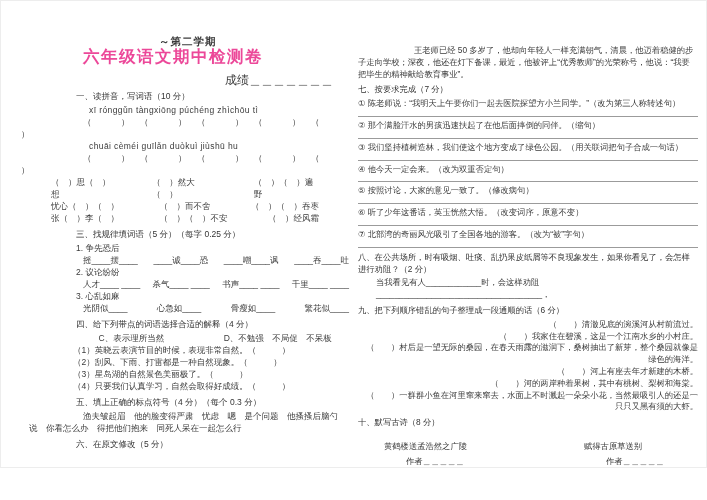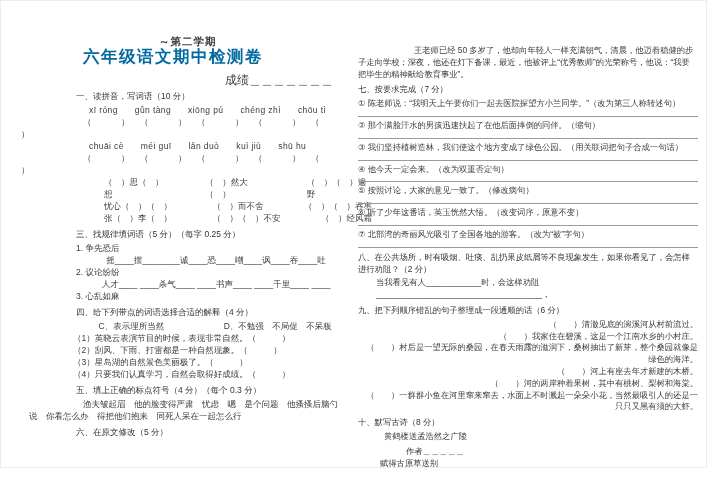--- a/index.html
+++ b/index.html
@@ -5,44 +5,44 @@
   html,body{margin:0;padding:0;background:#ffffff;}
   .sheet{
     position:relative;width:707px;height:468px;background:#fff;
     font-family:"Liberation Sans","DejaVu Sans",sans-serif;
     color:#3b3b3b;overflow:hidden;border:1px solid #ededed;box-sizing:border-box;
   }
   .col-left{position:absolute;left:20px;top:34px;width:333px;font-size:8.5px;line-height:12px;}
   .col-right{position:absolute;left:357px;top:44px;width:340px;font-size:8.3px;line-height:11.8px;}
 
   .semester{margin-left:138px;font-size:10.5px;font-weight:bold;letter-spacing:1px;}
-  .exam-title{margin-left:62px;margin-top:3px;font-size:16.5px;font-weight:bold;letter-spacing:1.5px;color:#0369a1;}
+  .exam-title{margin-left:62px;margin-top:3px;font-size:16.5px;font-weight:bold;letter-spacing:1.5px;color:#ec4899;}
   .score{margin-left:204px;margin-top:12px;font-size:12px;}
 
   .sec-h{font-weight:normal;margin:4px 0 2px 55px;color:#333;}
   .sec-h.flush{margin-left:0;}
 
-  .pinyin-row{display:flex;gap:17px;margin-left:68px;letter-spacing:.4px;white-space:nowrap;}
+  .pinyin-row{display:flex;margin-left:68px;letter-spacing:.4px;white-space:nowrap;}
   .bracket-row{margin-left:62px;letter-spacing:1px;white-space:nowrap;}
   .wrap-paren{margin-left:0;}
 
-  .idiom-row{display:flex;justify-content:space-between;margin-left:83px;width:268px;gap:36px;}
+  .idiom-row{display:flex;justify-content:space-between;margin-left:30px;width:268px;gap:36px;}
   .rule-label{margin-left:55px;}
-  .rule-row{display:flex;justify-content:center;margin-left:62px;width:266px;}
+  .rule-row{display:flex;justify-content:space-between;margin-left:62px;width:266px;}
 
   .def-line,.sent-line{margin-left:52px;}
   .punct-1{margin-left:62px;}
   .punct-2{margin-left:8px;}
 
   .passage{text-indent:56px;margin:0 0 3px 0;}
   .q7-item{margin:0;}
   .ansline{border-bottom:1px solid #9b9b9b;height:6px;margin-bottom:3px;}
   .fill-line{margin-left:18px;margin-bottom:2px;}
   .s9-item{padding-left:30px;text-indent:-30px;margin:0;text-align:right;}
-  .poems{display:flex;margin-top:2px;flex-direction:column;}
+  .poems{display:flex;margin-top:12px;}
   .poem{width:178px;margin-left:26px;}
   .poem:last-child{margin-left:22px;width:auto;}
   .poem-author{margin-left:22px;margin-top:3px;}
 </style>
 </head>
 <body>
 
 <div class="sheet">
 
   <div class="col-left">
@@ -96,20 +96,26 @@
       <span>____吞____吐</span>
     </div>
     <div class="rule-label">2. 议论纷纷</div>
     <div class="rule-row">
       <span>人才____ ____</span>
       <span>杀气____ ____</span>
       <span>书声____ ____</span>
       <span>千里____ ____</span>
     </div>
     <div class="rule-label">3. 心乱如麻</div>
+    <div class="rule-row">
+      <span>光阴似____</span>
+      <span>心急如____</span>
+      <span>骨瘦如____</span>
+      <span>繁花似____</span>
+    </div>
 
     <div class="sec-h">四、给下列带点的词语选择合适的解释（4 分）</div>
     <div class="def-line">　　　C、表示理所当然　　　　　　　D、不勉强　不局促　不呆板</div>
     <div class="sent-line">（1）英晓云表演节目的时候，表现非常自然。（　　　）</div>
     <div class="sent-line">（2）刮风、下雨、打雷都是一种自然现象。（　　　）</div>
     <div class="sent-line">（3）星岛湖的自然景色美丽极了。（　　　）</div>
     <div class="sent-line">（4）只要我们认真学习，自然会取得好成绩。（　　　）</div>
 
     <div class="sec-h">五、填上正确的标点符号（4 分）（每个 0.3 分）</div>
     <div class="punct-1">渔夫皱起眉　他的脸变得严肃　忧虑　嗯　是个问题　他搔搔后脑勺</div>

